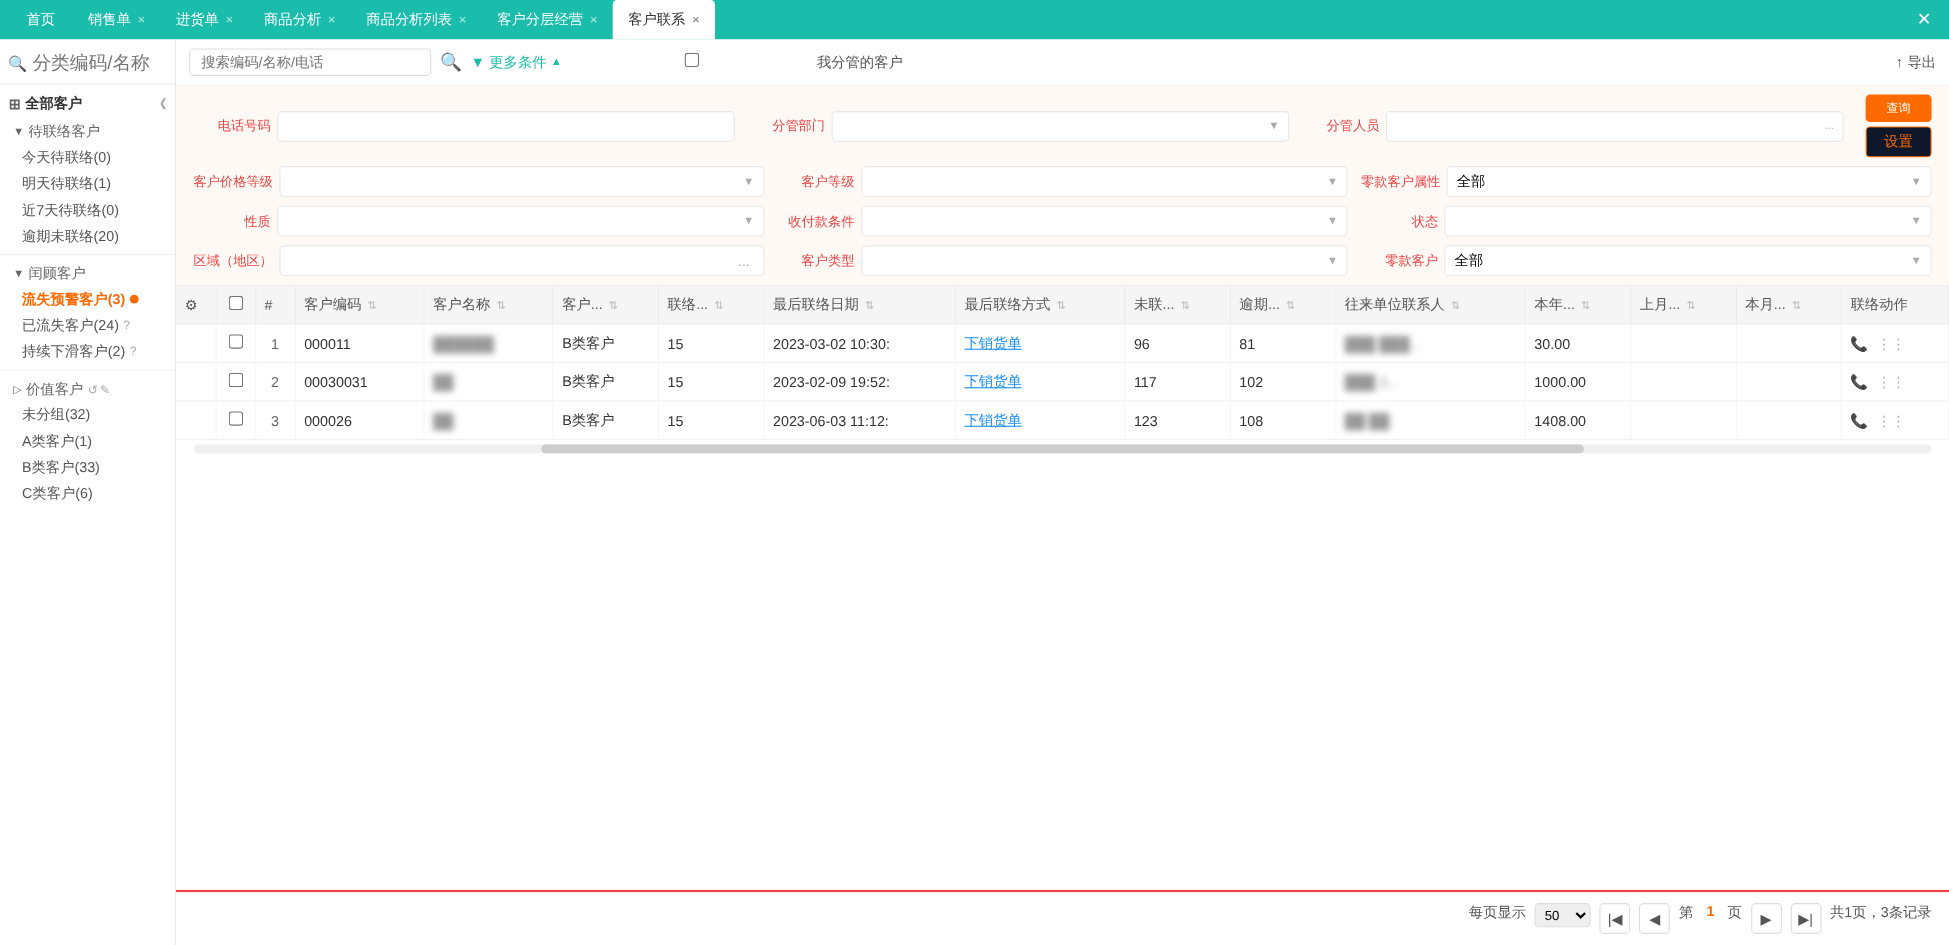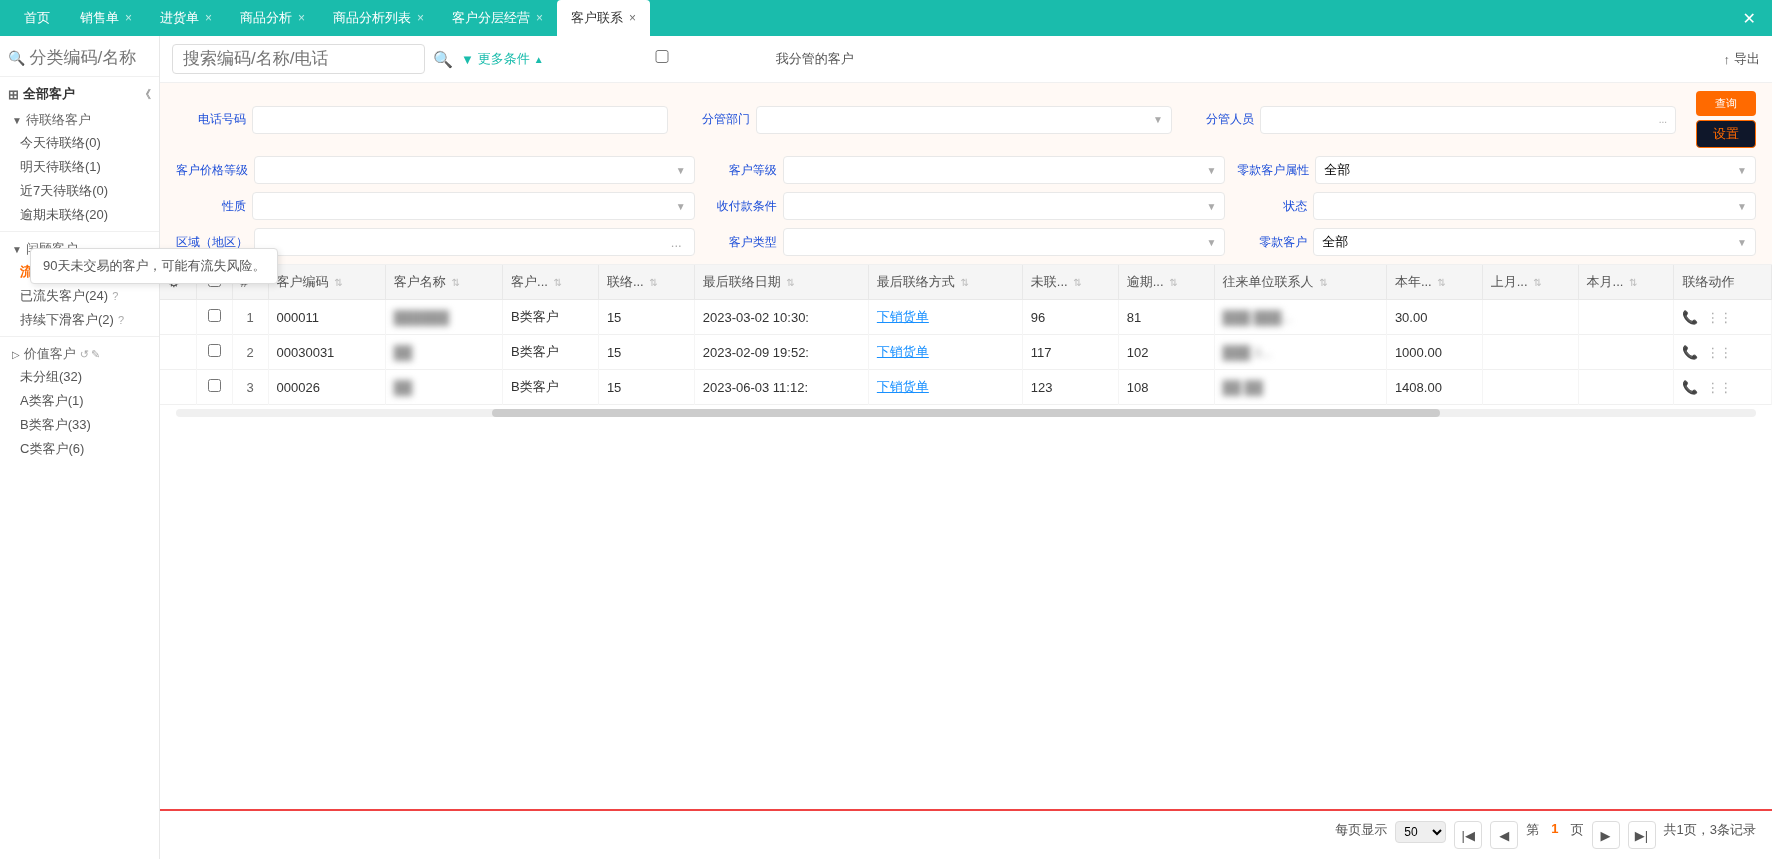--- a/index.html
+++ b/index.html
@@ -173,21 +173,21 @@
       gap: 12px;
       margin-bottom: 8px;
     }
     .filter-row:last-child { margin-bottom: 0; }
     .filter-field {
       display: flex;
       align-items: center;
       gap: 6px;
       flex: 1;
     }
-    .filter-label { color: #1d4ed8; font-size: 12px; white-space: nowrap; min-width: 70px; text-align: right; }
+    .filter-label { color: #ef4444; font-size: 12px; white-space: nowrap; min-width: 70px; text-align: right; }
     .filter-input {
       flex: 1;
       border: 1px solid #e8e8e8;
       border-radius: 4px;
       padding: 4px 8px;
       font-size: 12px;
       outline: none;
       background: white;
       height: 28px;
     }
@@ -386,23 +386,20 @@
       <span>逾期未联络(20)</span>
     </div>
 
     <div class="sidebar-divider"></div>
 
     <div class="sidebar-section-title">
       <span class="arrow">▼</span>
       <span>闰顾客户</span>
     </div>
 
-    <div class="tooltip-box">
-      <span>90天未交易的客户，可能有流失风险。</span>
-    </div>
 
     <div class="sidebar-item active">
       <span>流失预警客户(3)</span>
       <span style="margin-left:4px;width:8px;height:8px;background:#ff6a00;border-radius:50%;display:inline-block;"></span>
     </div>
     <div class="sidebar-item">
       <span>已流失客户(24)</span>
       <span style="margin-left:4px;font-size:11px;color:#aaa;">?</span>
     </div>
     <div class="sidebar-item">
@@ -428,21 +425,21 @@
       <span>B类客户(33)</span>
     </div>
     <div class="sidebar-item">
       <span>C类客户(6)</span>
     </div>
   </div>
 
   <div class="content-area">
 
     <div class="filter-top">
-      <input type="text" style="border: 1px solid rgb(221, 221, 221); border-radius: 4px; padding: 4px 10px; font-size: 17px; width: 253px; outline: none;" placeholder="搜索编码/名称/电话">
+      <input type="text" style="border: 1px solid rgb(221, 221, 221); border-radius: 4px; padding: 4px 10px; font-size: 13px; width: 220px; outline: none;" placeholder="搜索编码/名称/电话">
       <span class="search-btn" style="color:#ff6a00;cursor:pointer;">🔍</span>
       <div class="more-btn">
         <span>▼</span>
         <span>更多条件</span>
         <span style="font-size:10px;">▲</span>
       </div>
       <div class="my-customer">
         <input type="checkbox" style="">
         <span>我分管的客户</span>
       </div>

